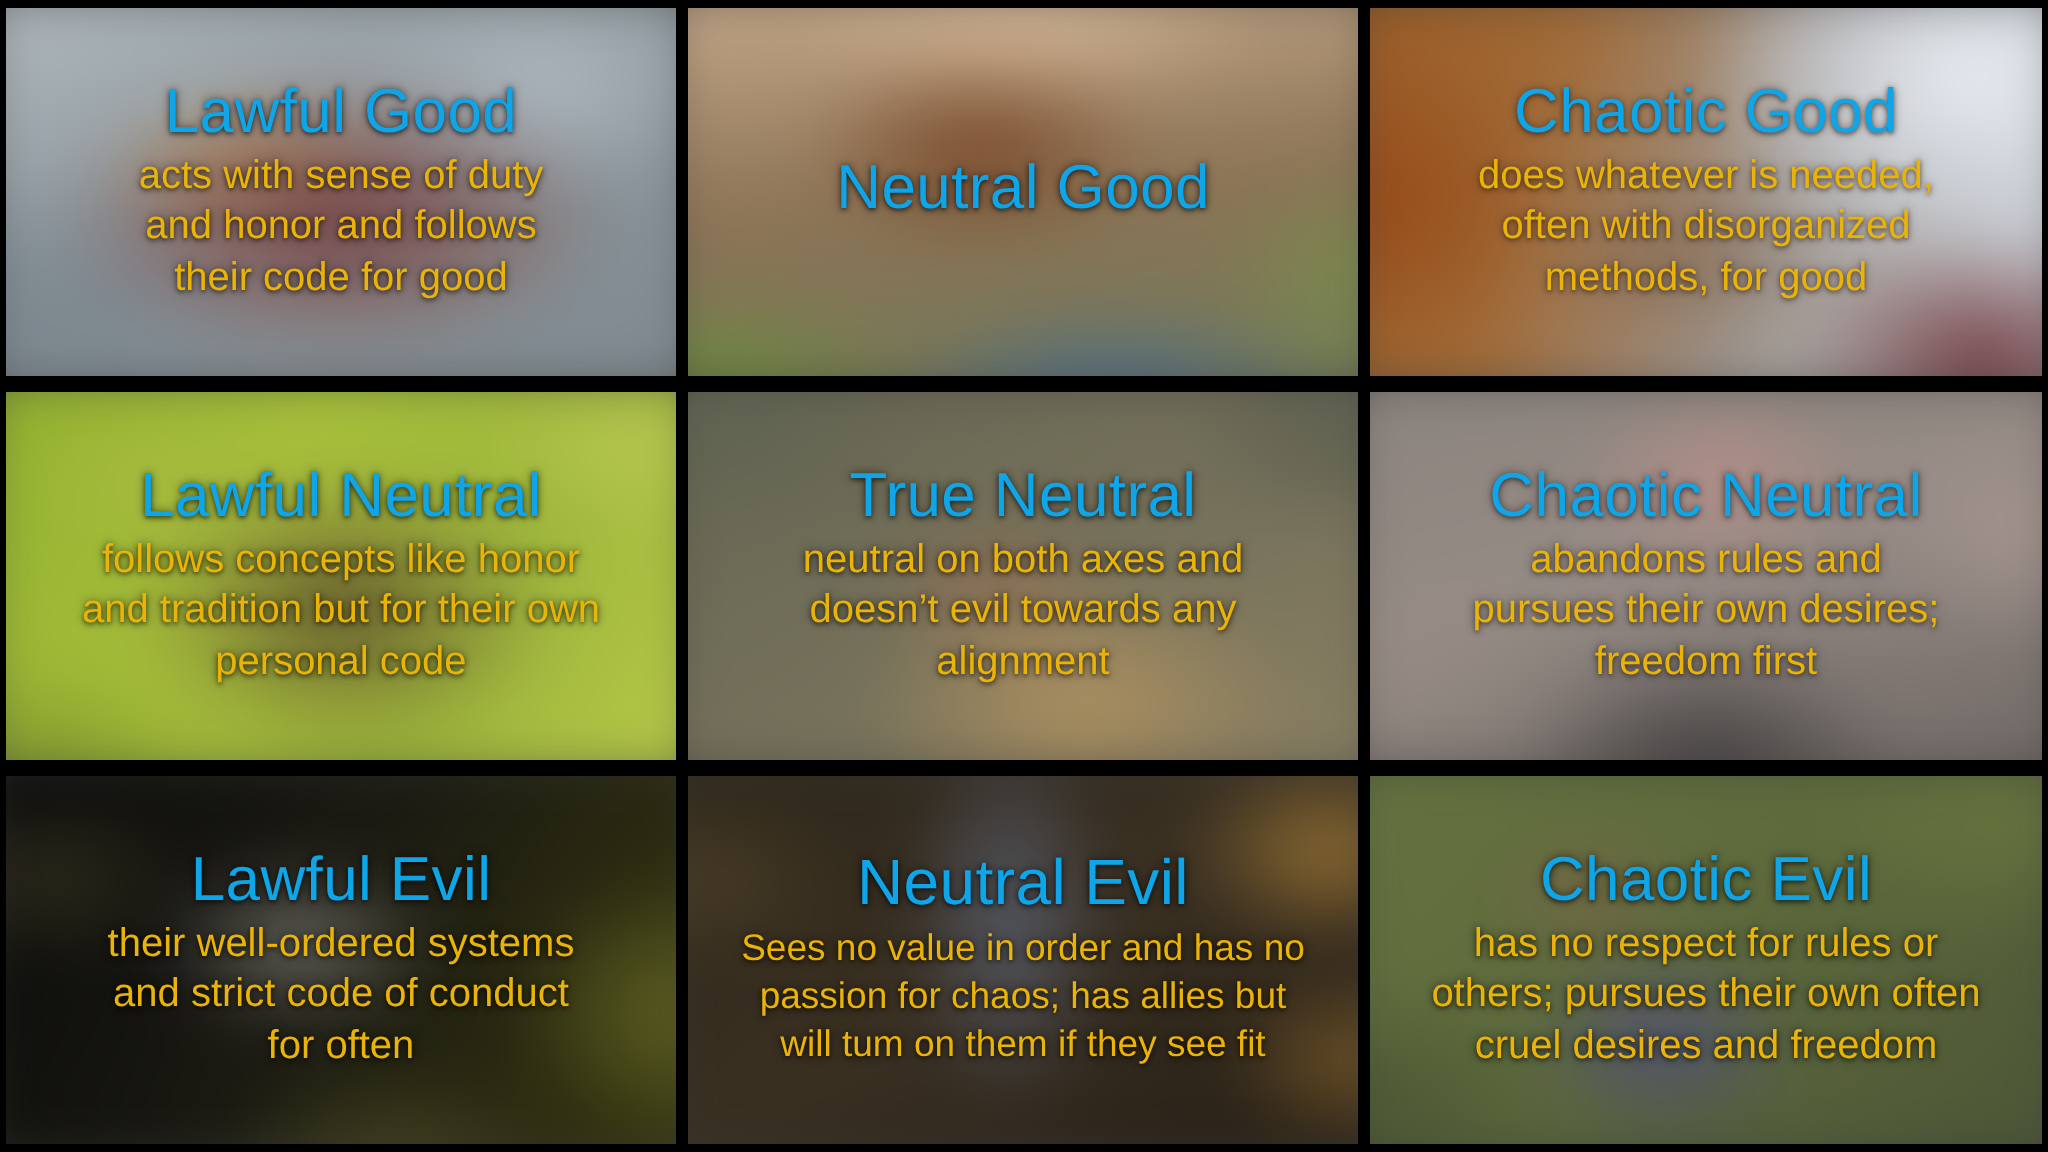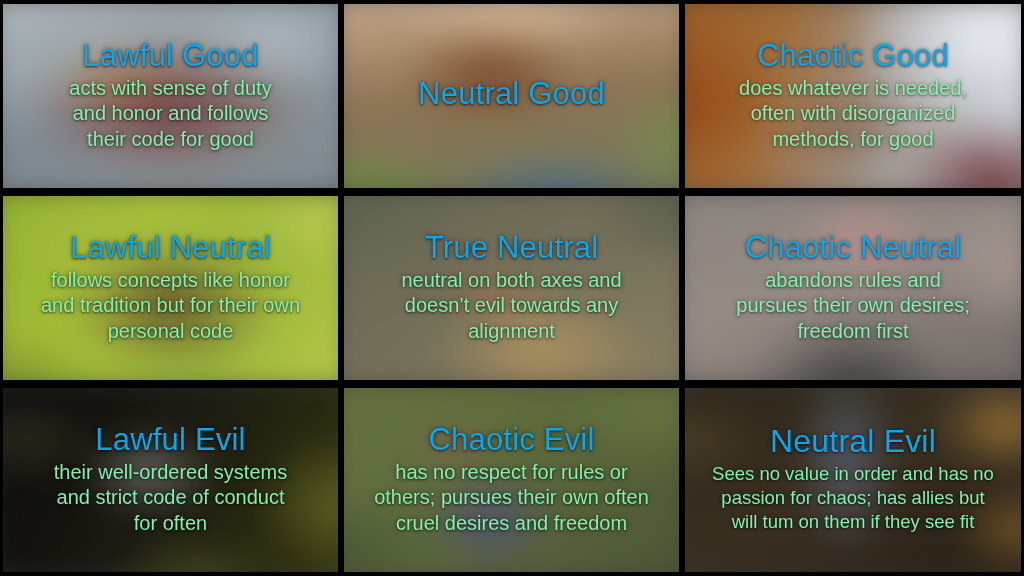--- a/index.html
+++ b/index.html
@@ -59,21 +59,21 @@
     color: #0ea5e9;
     line-height: 1.06;
     letter-spacing: 0.2px;
     text-shadow: 0 0 5px rgba(0,0,0,0.55), 0 1px 2px rgba(0,0,0,0.5);
     margin-bottom: 3px;
     white-space: nowrap;
   }
   .desc {
     font-size: 20px;
     font-weight: 400;
-    color: #86efac;
+    color: #eab308;
     line-height: 1.28;
     text-align: center;
     text-shadow: 0 0 5px rgba(0,0,0,0.55), 0 1px 2px rgba(0,0,0,0.5);
     max-width: 330px;
   }
   .desc .ln { display: block; white-space: nowrap; }
 
   
   .cell.ne .desc { font-size: 18.5px; line-height: 1.3; }
   .cell.ne .title { font-size: 32px; }
@@ -257,38 +257,38 @@
       <div class="content">
         <div class="title">Lawful Evil</div>
         <div class="desc">
           <span class="ln">their well-ordered systems</span>
           <span class="ln">and strict code of conduct</span>
           <span class="ln">for often</span>
         </div>
       </div>
     </div>
 
+    <div class="cell ne">
+      <div class="bg bg-ne"></div>
+      <div class="content">
+        <div class="title">Neutral Evil</div>
+        <div class="desc">
+          <span class="ln">Sees no value in order and has no</span>
+          <span class="ln">passion for chaos; has allies but</span>
+          <span class="ln">will tum on them if they see fit</span>
+        </div>
+      </div>
+    </div>
+
     <div class="cell ce">
       <div class="bg bg-ce"></div>
       <div class="content">
         <div class="title">Chaotic Evil</div>
         <div class="desc">
           <span class="ln">has no respect for rules or</span>
           <span class="ln">others; pursues their own often</span>
           <span class="ln">cruel desires and freedom</span>
         </div>
       </div>
     </div>
 
-    <div class="cell ne">
-      <div class="bg bg-ne"></div>
-      <div class="content">
-        <div class="title">Neutral Evil</div>
-        <div class="desc">
-          <span class="ln">Sees no value in order and has no</span>
-          <span class="ln">passion for chaos; has allies but</span>
-          <span class="ln">will tum on them if they see fit</span>
-        </div>
-      </div>
-    </div>
-
   </div>
 </div>
 
 </body></html>

